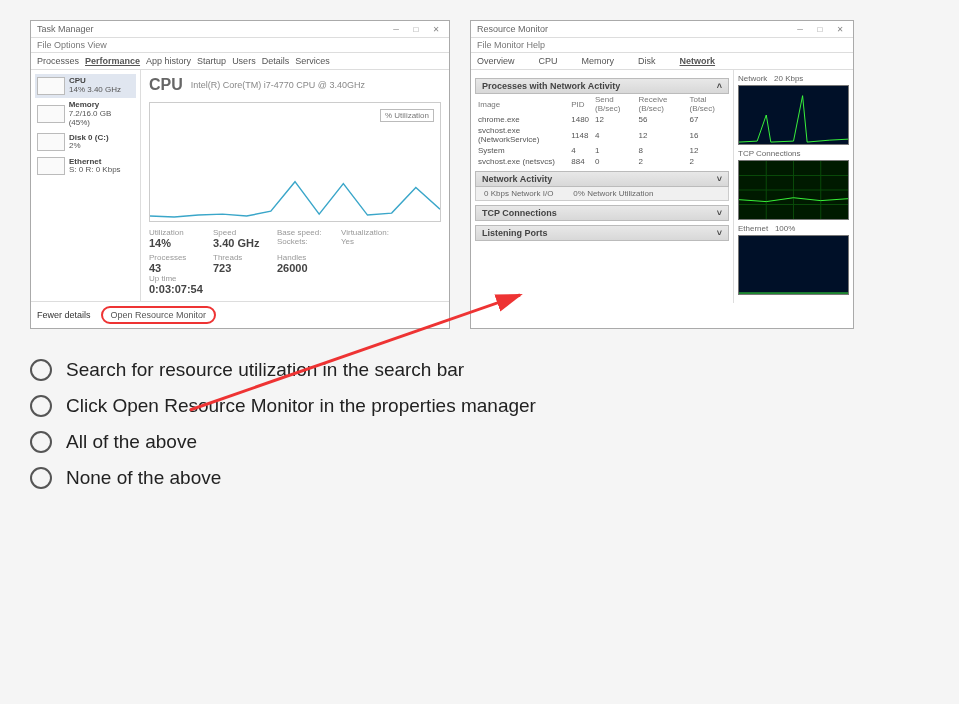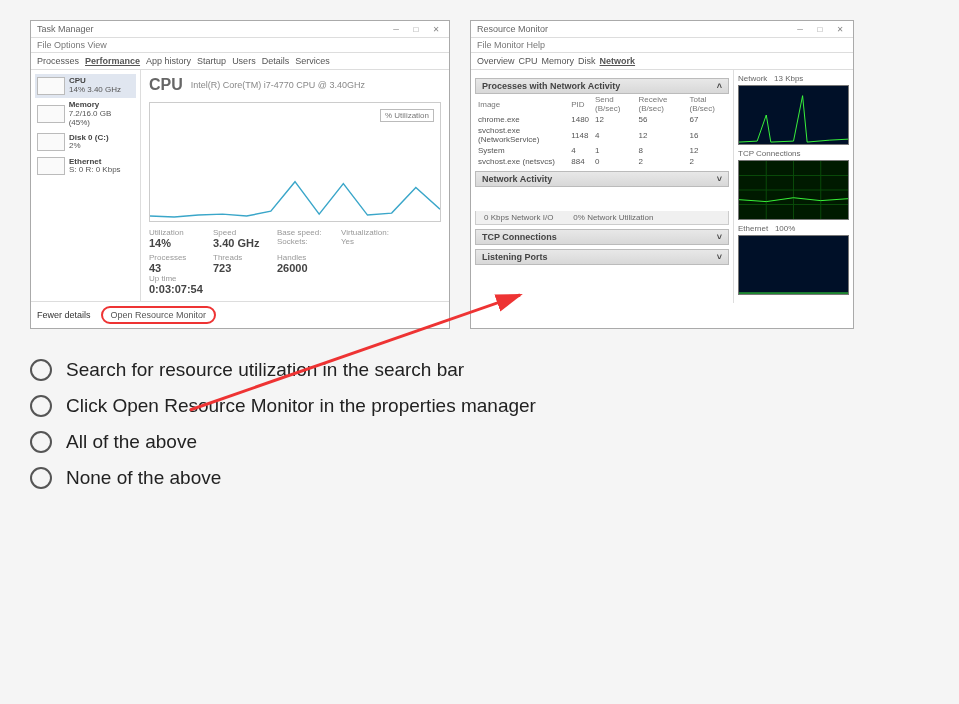--- a/index.html
+++ b/index.html
@@ -106,39 +106,39 @@
     padding: 2px 8px;
     color: #555;
   }
   
   .rm-window {
     width: 384px;
     border: 1px solid #aaa;
     background: #fff;
     font-size: 9px;
   }
-  .rm-tabs { display:flex; gap:4px; padding:3px 6px; border-bottom:1px solid #ddd; font-size:9px; color:#555;}
+  .rm-tabs { display:flex; gap:24px; padding:3px 6px; border-bottom:1px solid #ddd; font-size:9px; color:#555;}
   .rm-tab.active { font-weight:bold; text-decoration:underline; }
   .rm-body { display:flex; }
   .rm-left { flex:1; padding:4px; }
   .rm-right { width:120px; border-left:1px solid #ddd; padding:4px; }
   .panel-head {
     background: linear-gradient(#e8e8e8,#d8d8d8);
     border: 1px solid #bbb;
     padding: 2px 6px;
     font-size: 9px;
     font-weight: bold;
     color:#444;
     display:flex; justify-content:space-between; align-items:center;
     margin-top:4px;
   }
   .proc-table { width:100%; border-collapse:collapse; font-size:8px; color:#555; }
   .proc-table th, .proc-table td { padding:1px 3px; text-align:left; }
   .proc-table th { color:#777; font-weight:normal; }
-  .net-sub { display:flex; gap:20px; font-size:8px; color:#666; padding:2px 8px; background:#f0f0f0; border:1px solid #ccc; border-top:none;margin-top:24px;}
+  .net-sub { display:flex; gap:20px; font-size:8px; color:#666; padding:2px 8px; background:#f0f0f0; border:1px solid #ccc; border-top:none;}
   .rm-chart {
     height: 60px;
     border: 1px solid #777;
     background: #001a00;
     margin-bottom: 4px;
     position:relative;
   }
   .rm-chart.blue { background:#001028; }
   .rm-chart-label { font-size:8px; color:#666; margin-bottom:2px; }
   .rm-chart svg { width:100%; height:100%; }
@@ -336,21 +336,21 @@
         <div class="panel-head">
           <span>TCP Connections</span>
           <span>˅</span>
         </div>
         <div class="panel-head">
           <span>Listening Ports</span>
           <span>˅</span>
         </div>
       </div>
       <div class="rm-right">
-        <div class="rm-chart-label"><span>Network</span> &nbsp; <span>13 Kbps</span></div>
+        <div class="rm-chart-label"><span>Network</span> &nbsp; <span>20 Kbps</span></div>
         <div class="rm-chart blue">
           <svg viewBox="0 0 120 60" preserveAspectRatio="none">
             <polyline points="0,58 20,57 30,30 35,58 60,57 70,10 75,58 100,56 120,55" fill="none" stroke="#3cff3c" stroke-width="1"></polyline>
           </svg>
         </div>
         <div class="rm-chart-label">TCP Connections</div>
         <div class="rm-chart">
           <svg viewBox="0 0 120 60" preserveAspectRatio="none">
             <g stroke="#0a4d0a" stroke-width="1">
               <line x1="0" y1="15" x2="120" y2="15"></line>

